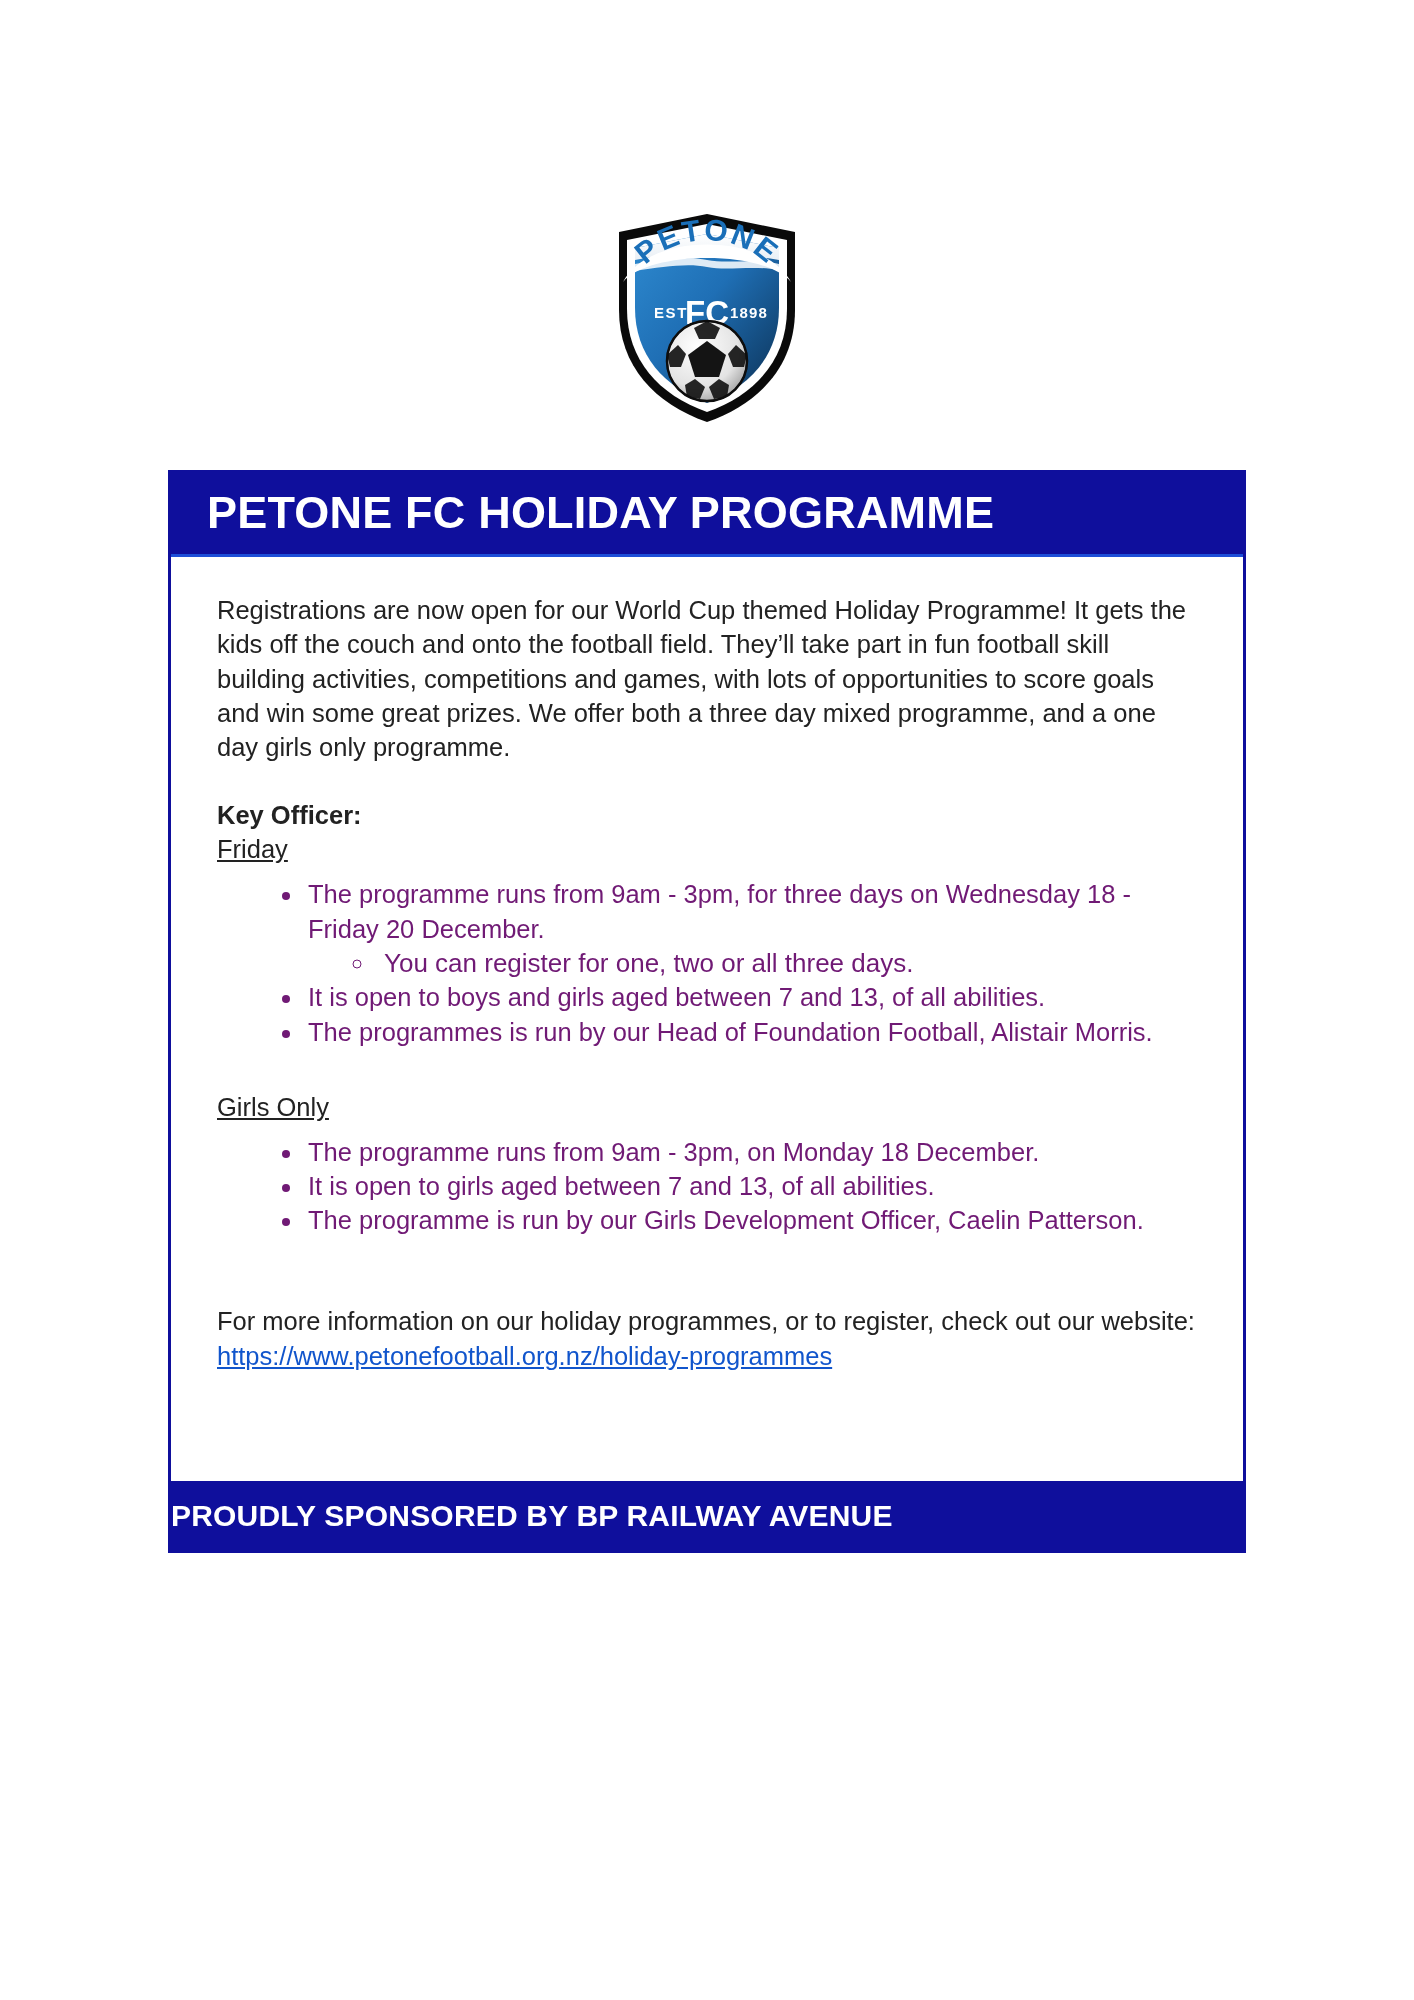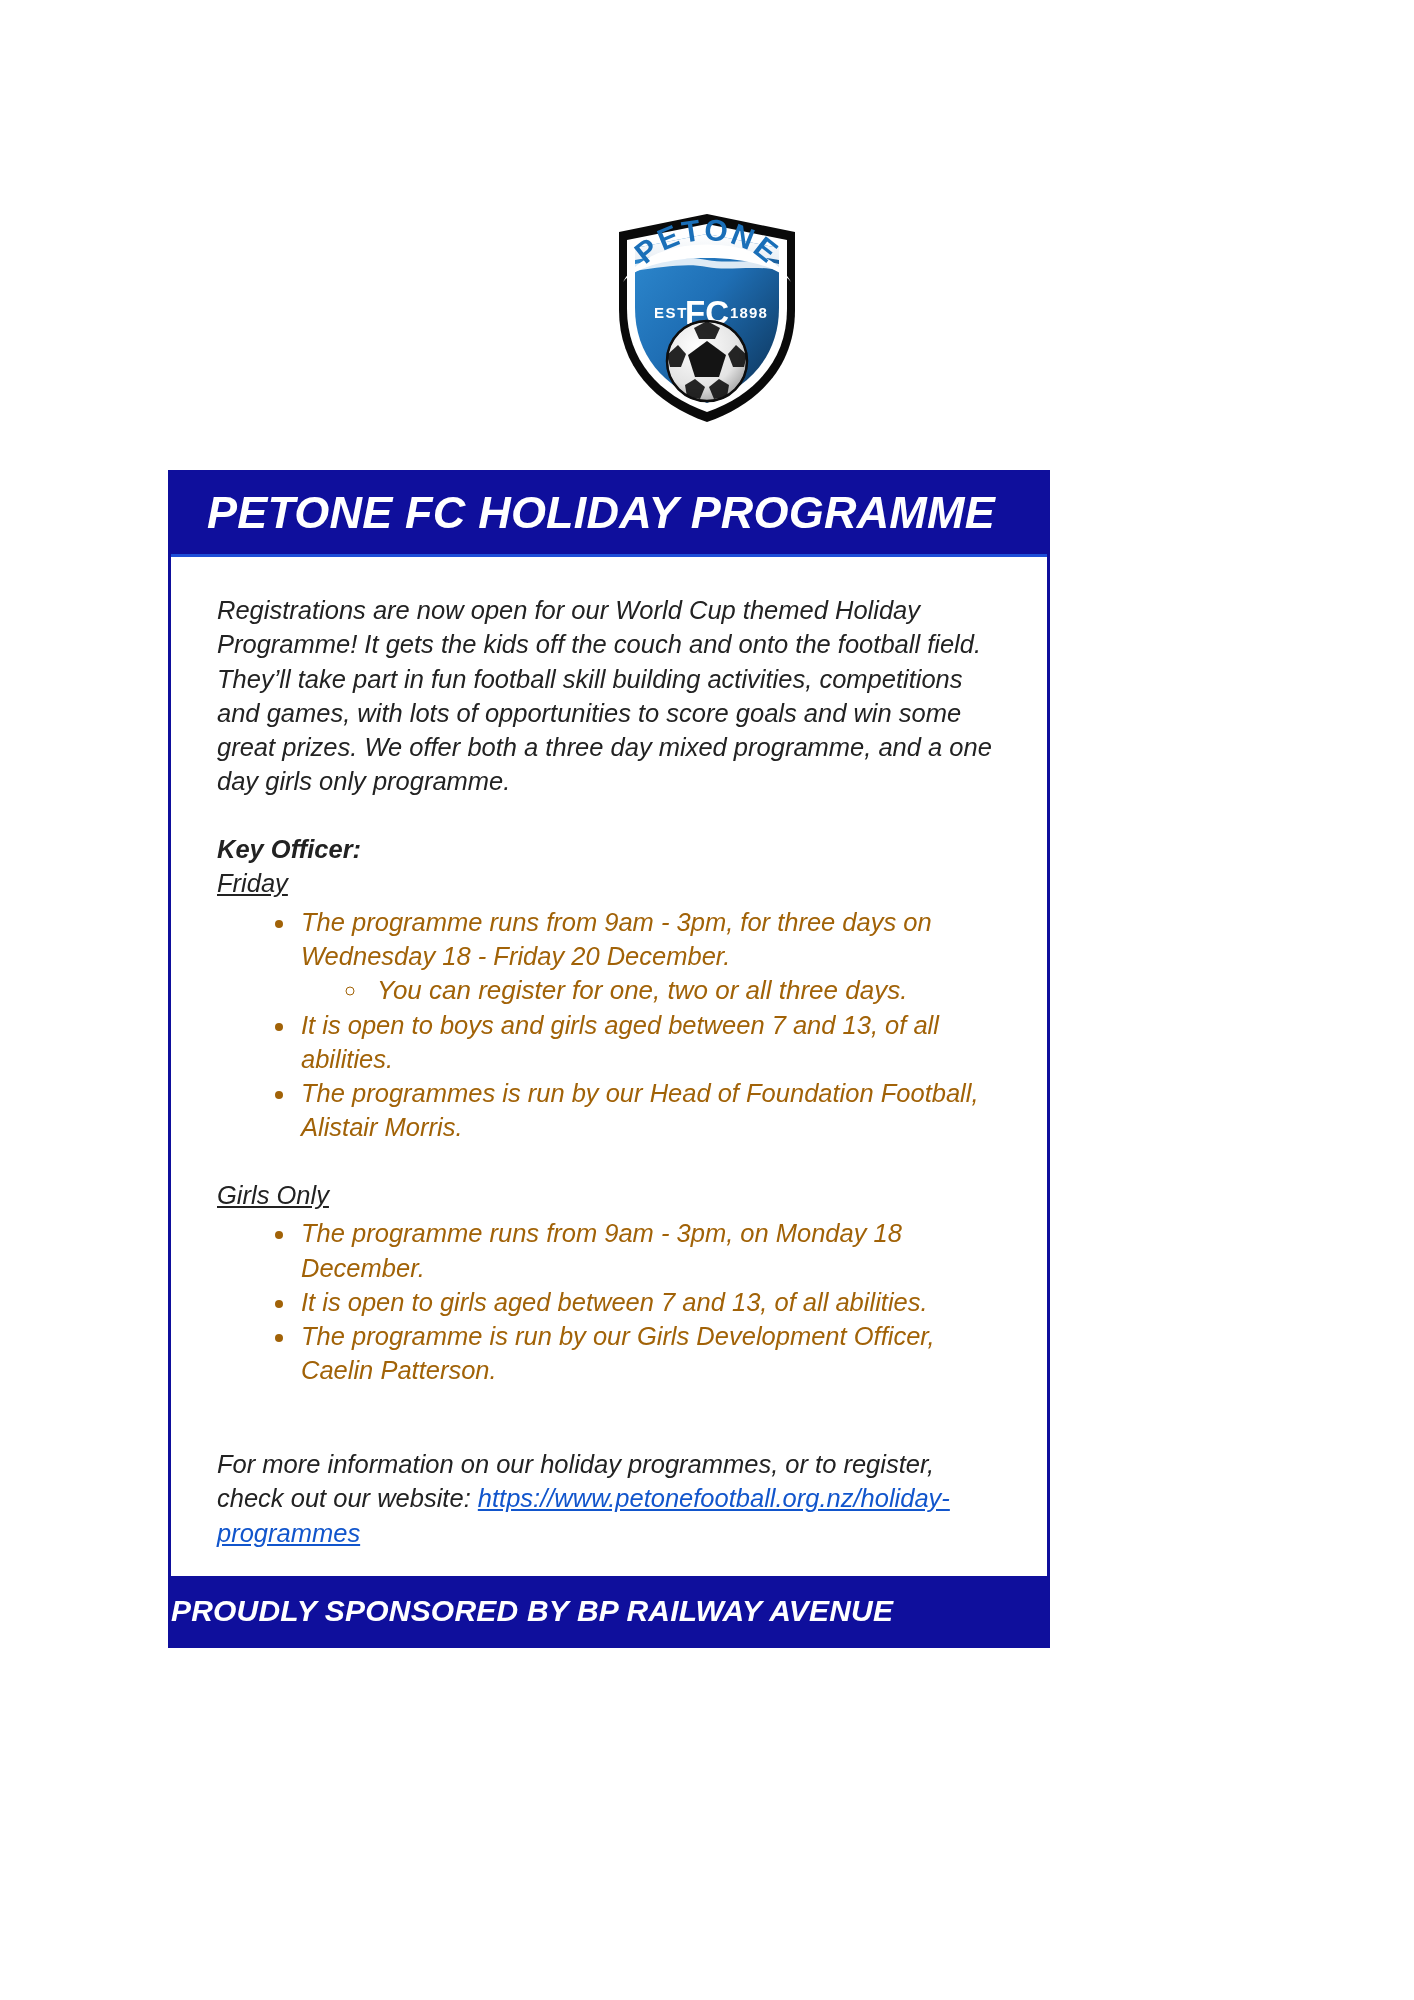--- a/index.html
+++ b/index.html
@@ -37,25 +37,24 @@
     width: 216px;
     height: 232px;
   }
   .crest svg { display: block; }
 
   
   .poster {
     position: absolute;
     left: 168px;
     top: 470px;
-    width: 882px;
+    width: 1078px;
     box-sizing: border-box;
     border: 3px solid #0f0f9c;
     background: #ffffff;
-    font-style: italic;
   }
 
   .title-banner {
     background: #0f0f9c;
     padding: 16px 0 18px 0;
   }
   .title-banner h1 {
     margin: 0;
     padding: 0 0 0 36px;
     color: #ffffff;
@@ -97,25 +96,25 @@
   .section-heading {
     font-size: 25.5px;
     color: #222222;
     text-decoration: underline;
     margin: 0;
     line-height: 1.34;
   }
 
   ul.lvl1 {
     list-style-type: disc;
-    margin: 4px;
+    margin: 11px;
     padding-left: 76px;
     font-size: 25.5px;
     line-height: 1.34;
-    color: #a16207;
+    color: #701a75;
   }
   ul.lvl1 > li {
     margin: 0;
     padding-left: 4px;
   }
   ul.lvl2 {
     list-style-type: circle;
     margin: 0;
     padding-left: 68px;
     font-size: 26px;

